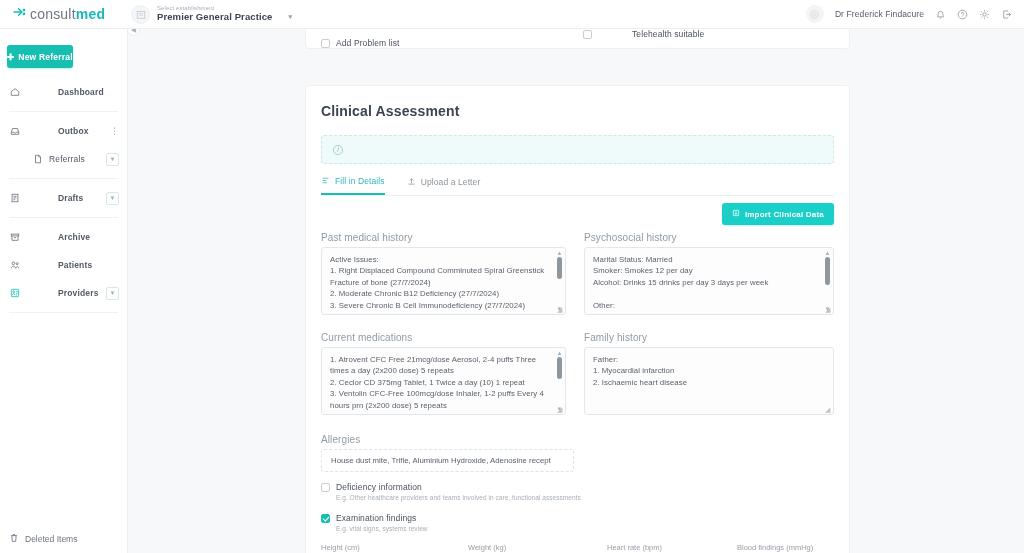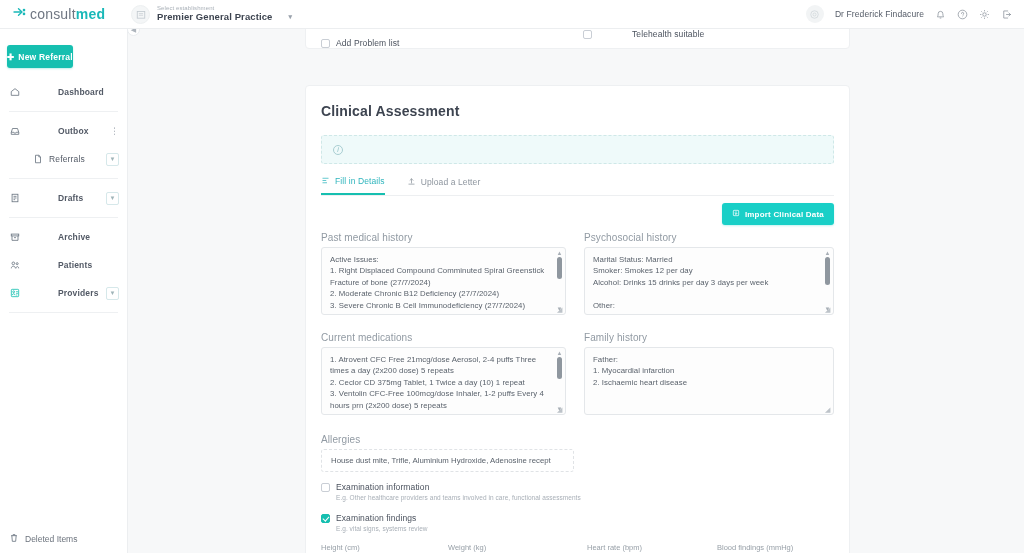--- a/index.html
+++ b/index.html
@@ -490,34 +490,34 @@
     <div style="position:absolute; left:15px; top:348px; width:253px;">
       <div class="field-label">Allergies</div>
       <div class="allergy-input">
         <span>House dust mite, Trifle, Aluminium Hydroxide, Adenosine recept</span>
       </div>
     </div>
 
     <div style="position:absolute; left:15px; top:396px;">
       <div class="cbrow">
         <span class="cb"></span>
-        <span class="cb-label">Examination information</span>
+        <span class="cb-label">Deficiency information</span>
       </div>
       <div class="hint">E.g. Other healthcare providers and teams involved in care, functional assessments</div>
     </div>
 
     <div style="position:absolute; left:15px; top:427px;">
       <div class="cbrow">
         <span class="cb checked"></span>
         <span class="cb-label">Examination findings</span>
       </div>
       <div class="hint">E.g. vital signs, systems review</div>
     </div>
 
     <div class="bottom-labels" style="position:absolute; left:15px; top:457px; width:515px;">
-      <div style="width:127px;">Height (cm)</div>
+      <div style="width:147px;">Height (cm)</div>
       <div style="width:139px;">Weight (kg)</div>
       <div style="width:130px;">Heart rate (bpm)</div>
       <div>Blood findings (mmHg)</div>
     </div>
 
   </div>
 </div>
 
 </body></html>

